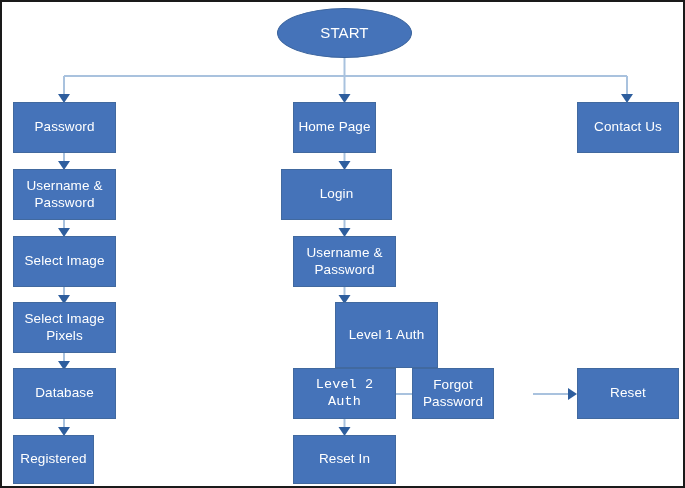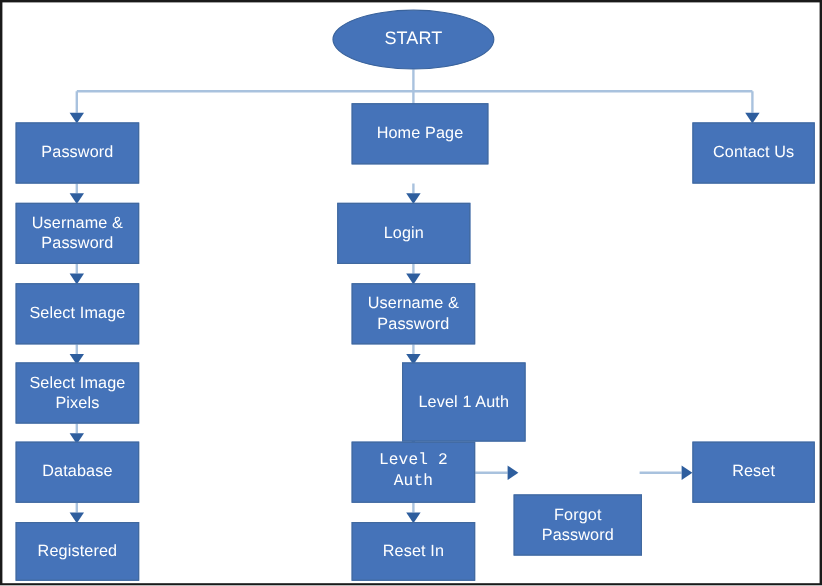--- a/index.html
+++ b/index.html
@@ -105,29 +105,29 @@
 
   <div class="node terminator" style="left:275px; top:6px; width:135px; height:50px;text-align:right;">START</div>
 
   <div class="node" style="left:11px; top:100px; width:103px; height:51px;">Password</div>
   <div class="node" style="left:11px; top:167px; width:103px; height:51px;">Username &amp;
 Password</div>
   <div class="node" style="left:11px; top:234px; width:103px; height:51px;">Select Image</div>
   <div class="node" style="left:11px; top:300px; width:103px; height:51px;">Select Image
 Pixels</div>
   <div class="node" style="left:11px; top:366px; width:103px; height:51px;">Database</div>
-  <div class="node" style="left:11px; top:433px; width:103px; height:49px;">Registered</div>
+  <div class="node" style="left:11px; top:433px; width:81px; height:49px;">Registered</div>
 
-  <div class="node" style="left:291px; top:84px; width:114px; height:51px;">Home Page</div>
+  <div class="node" style="left:291px; top:100px; width:83px; height:51px;">Home Page</div>
   <div class="node" style="left:279px; top:167px; width:111px; height:51px;">Login</div>
   <div class="node" style="left:291px; top:234px; width:103px; height:51px;">Username &amp;
 Password</div>
   <div class="node" style="left:291px; top:300px; width:103px; height:66px;margin-left:42px;">Level 1 Auth</div>
   <div class="node" style="left:291px; top:366px; width:103px; height:51px;font-family:Liberation Mono, monospace;">Level 2 Auth</div>
   <div class="node" style="left:291px; top:433px; width:103px; height:49px;">Reset In</div>
 
   <div class="node" style="left:575px; top:100px; width:102px; height:51px;text-align:right;">Contact Us</div>
 
-  <div class="node" style="left:426px; top:366px; width:107px; height:51px;margin-top:44px;">Forgot
+  <div class="node" style="left:410px; top:366px; width:82px; height:51px;">Forgot
 Password</div>
   <div class="node" style="left:575px; top:366px; width:102px; height:51px;">Reset</div>
 
 </div>
 
 </body></html>

